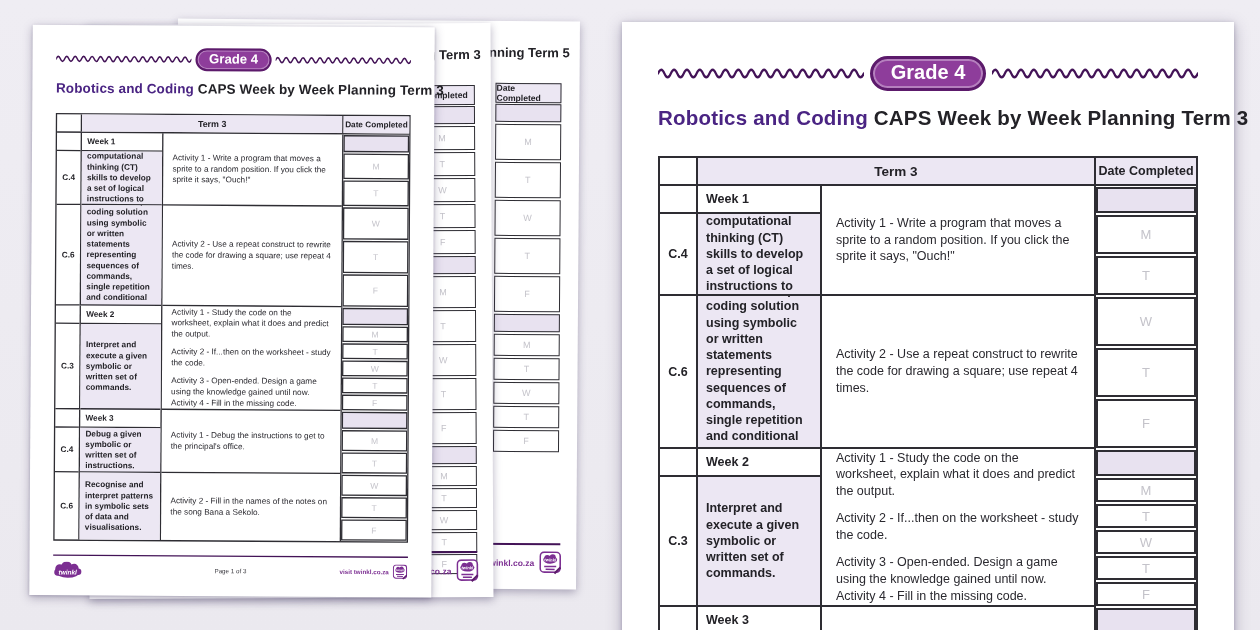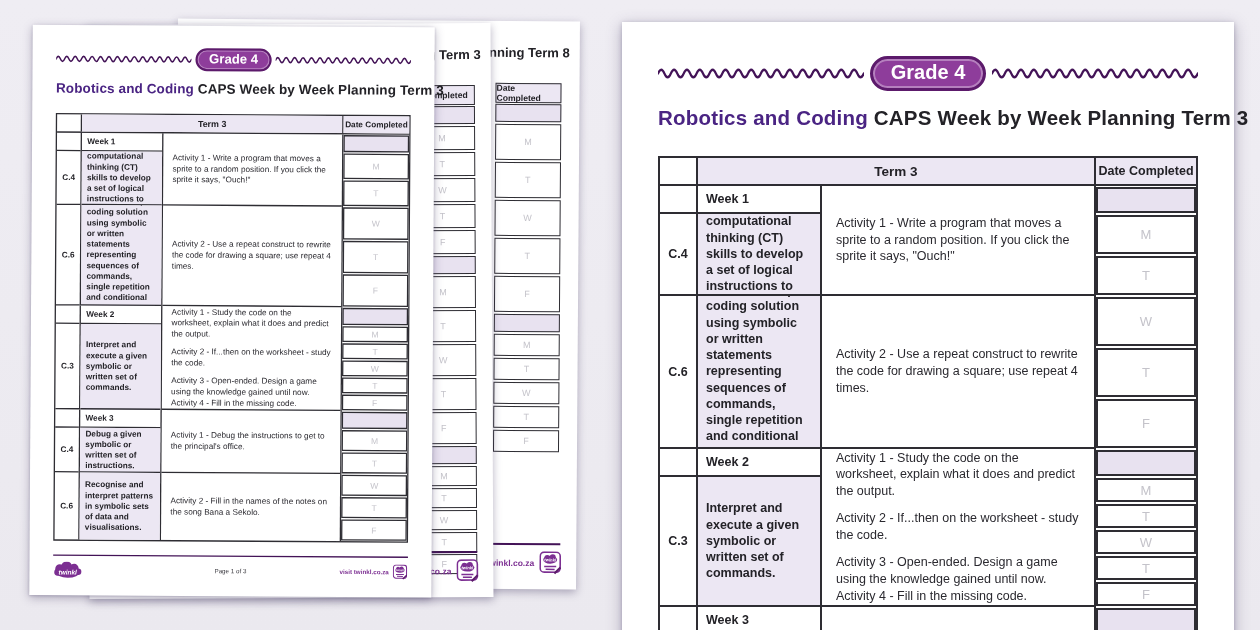--- a/index.html
+++ b/index.html
@@ -256,21 +256,21 @@
           <ellipse cx="11" cy="8.5" rx="7" ry="4" fill="#7c2f92"></ellipse>
           <text x="11" y="10.2" font-size="4.2" font-weight="bold" font-style="italic" fill="#fff" text-anchor="middle">twinkl</text>
           <rect x="5" y="14.6" width="12" height="1.5" fill="#7c2f92"></rect>
           <rect x="6.5" y="17.4" width="9" height="1.5" fill="#7c2f92"></rect>
           <path d="M14.5 21.5 L20.5 15.5 L22 17 L16 23 Z" fill="#5c1a6b"></path>
         </svg>
       </span>
     </div>
   </div>
 <div id="stack-back" class="stack-page">
-    <div class="stack-title">nning Term 8</div>
+    <div class="stack-title">nning Term 5</div>
     <div class="stack-datecol">
       <div class="s-head" style="height: 20px;">Date Completed</div>
       <div class="date-cell shade" style="height: 18px;"></div>
       <div class="date-cell" style="height: 36px;">M</div>
       <div class="date-cell" style="height: 36px;">T</div>
       <div class="date-cell" style="height: 36px;">W</div>
       <div class="date-cell" style="height: 36px;">T</div>
       <div class="date-cell" style="height: 36px;">F</div>
       <div class="date-cell shade" style="height: 18px;"></div>
       <div class="date-cell" style="height: 22px;">M</div>

